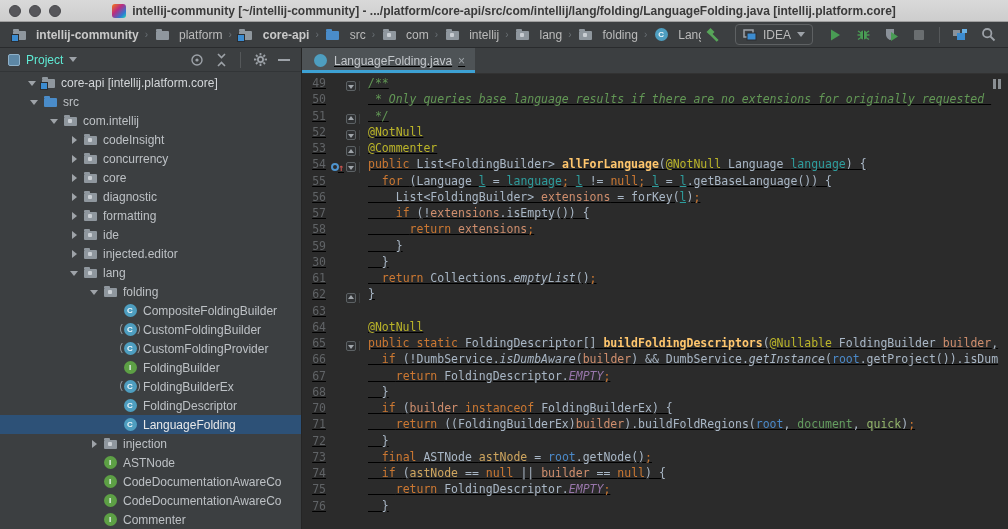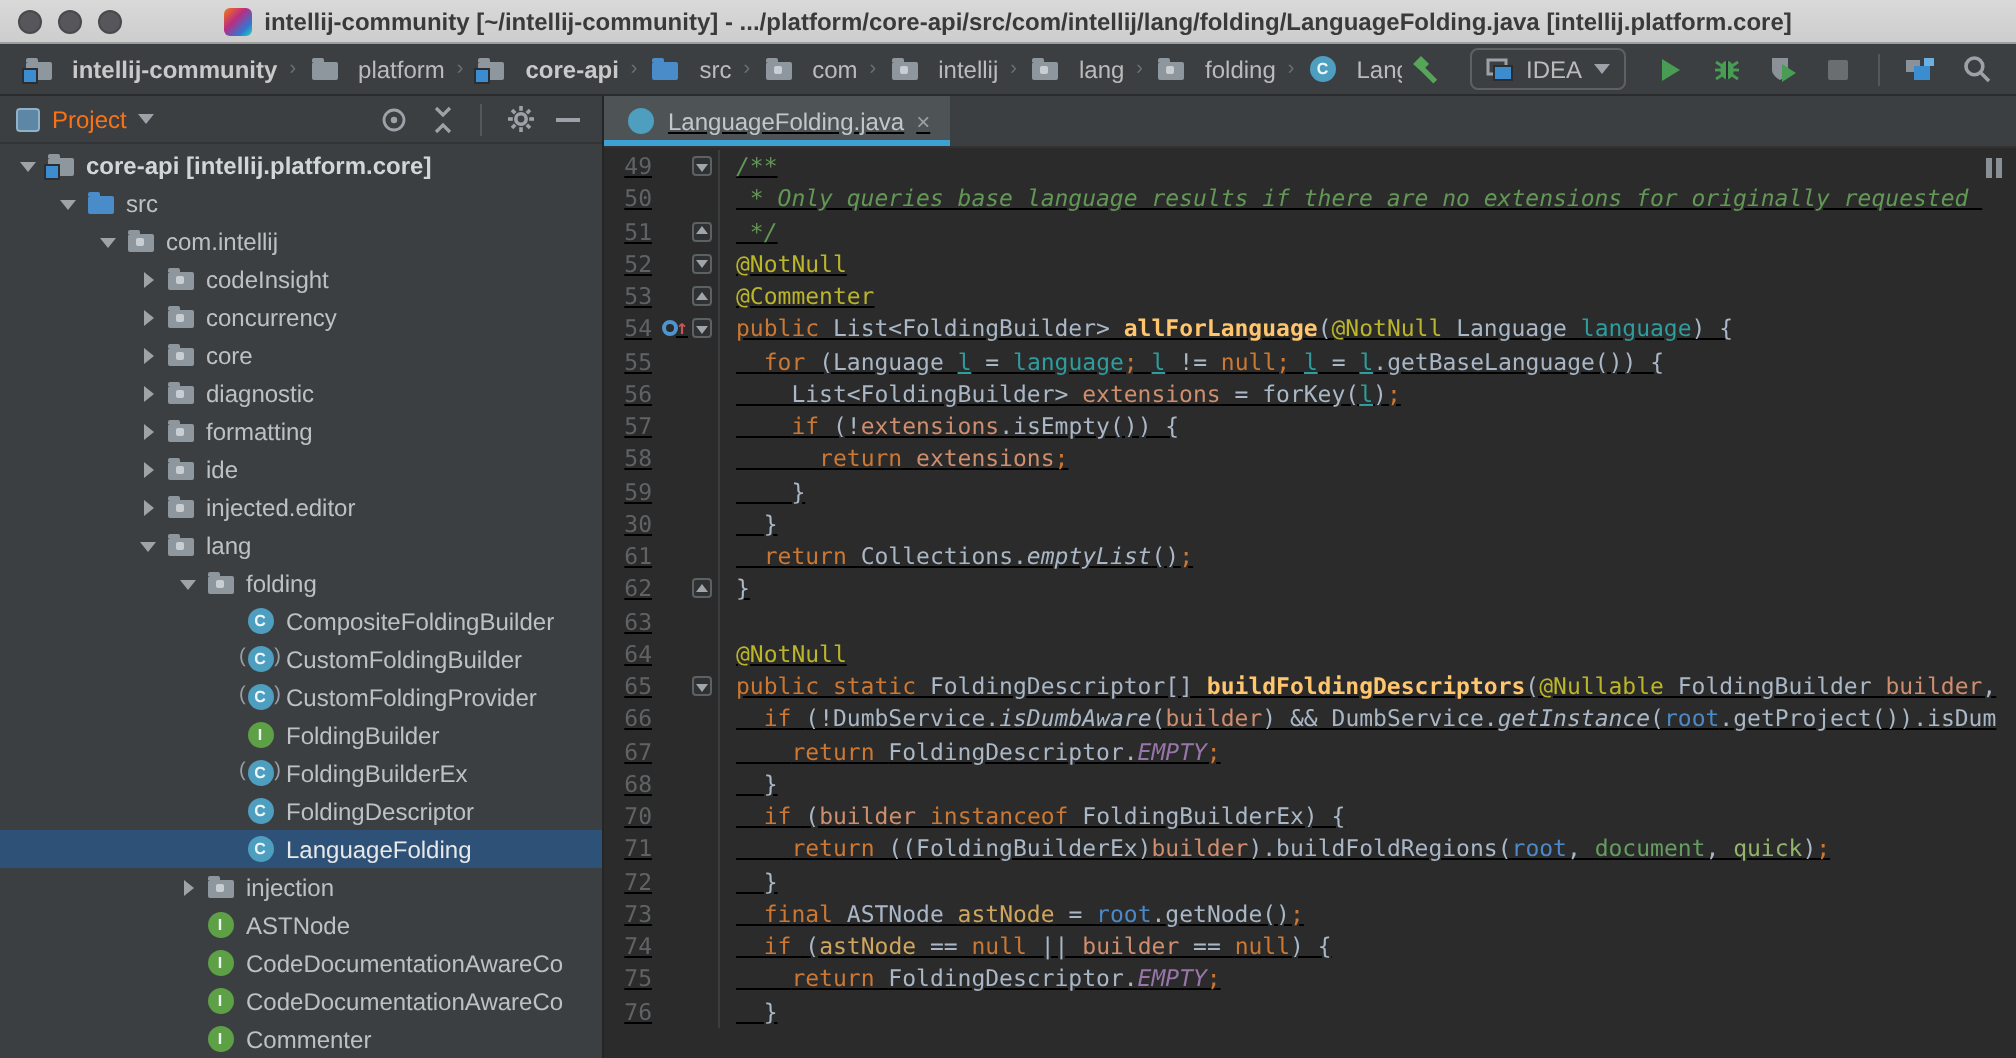--- a/index.html
+++ b/index.html
@@ -37,28 +37,28 @@
 
   
   .main { display:flex; height:481px; }
 
   
   .project { width:302px; background:#3c3f41; border-right:1px solid #252525;
              display:flex; flex-direction:column; flex:0 0 auto; }
   .phead { height:24px; display:flex; align-items:center; gap:6px; padding:0 8px;
            border-bottom:1px solid #323537; }
   .pw-icon { width:12px; height:12px; background:#5d87a5; border:1px solid #8fb1c9; border-radius:2px; }
-  .phead .ptitle { font-size:12px; color:#f97316; }
+  .phead .ptitle { font-size:12px; color:#5eead4; }
   .phead .spacer { flex:1; }
   .hicon { width:18px; height:18px; display:flex; align-items:center; justify-content:center; color:#9da2a8; }
   .tree { flex:1; overflow:hidden; padding-top:1px; }
   .trow { height:19px; display:flex; align-items:center; white-space:nowrap; font-size:12px;
           color:#bdc1c5; overflow:hidden; cursor:default; }
   .trow.selected { background:#2d5177; color:#e8e8e8; }
-  .trow.bold { font-weight:700; color:#d3d6d9; }
+  .trow.bold { font-weight:400; color:#d3d6d9;margin-left:18px; }
   .arrow { width:16px; flex:0 0 auto; display:flex; justify-content:center; align-items:center; }
   .arrow.down::before { content:""; border:4px solid transparent; border-top:5px solid #9ea3a8; margin-top:5px; }
   .arrow.right::before { content:""; border:4px solid transparent; border-left:5px solid #9ea3a8; margin-left:5px; }
   .ticon { width:16px; height:16px; flex:0 0 auto; margin-right:5px; display:flex;
            align-items:center; justify-content:center; position:relative; }
 
   
   .fold-shape { width:13px; height:9px; background:#8f979e; border-radius:1px; position:relative; margin-top:2px; }
   .fold-shape::before { content:""; position:absolute; top:-2px; left:0; width:6px; height:2px;
                         background:inherit; border-radius:1px 1px 0 0; }
@@ -82,21 +82,21 @@
   .editor { flex:1; display:flex; flex-direction:column; min-width:0; background:#2b2b2b;text-decoration:underline; }
   .tabbar { height:26px; background:#3c3f41; border-bottom:1px solid #323232; display:flex; align-items:stretch; }
   .tab { display:flex; align-items:center; gap:6px; padding:0 10px; background:#4e5356; position:relative; }
   .tab::after { content:""; position:absolute; left:0; right:0; bottom:0; height:3px; background:#3da1d4; }
   .tab .tlabel { font-size:12px; color:#c3c7cb; }
   .tab .tclose { color:#9aa0a5; font-size:12px; line-height:12px; }
   .codewrap { flex:1; position:relative; overflow:hidden;
               font-family:"DejaVu Sans Mono",monospace; font-size:11.5px; line-height:16.25px; padding-top:1px; }
   .pausebars { position:absolute; top:5px; right:7px; display:flex; gap:2px; }
   .pausebars span { width:3px; height:10px; background:#8a8f93; }
-  .cl { height:16.25px; display:flex; white-space:pre; overflow:hidden; }
+  .cl { height:16.25px; display:flex; white-space:pre; overflow:hidden;align-items:flex-end; }
   .gnum { width:28px; flex:0 0 auto; text-align:right; color:#606366; padding-right:4px; }
   .gic { width:30px; flex:0 0 auto; display:flex; align-items:center; justify-content:flex-end;
          gap:2px; padding-right:3px; border-right:1px solid #3b3e40; }
   .ctext { padding-left:8px; }
   .foldm { width:10px; height:10px; border:1px solid #5c6164; border-radius:2px; background:#2f3133;
            display:flex; align-items:center; justify-content:center; flex:0 0 auto; }
   .foldm.down::before { content:""; border:3px solid transparent; border-top:4px solid #a0a5aa; margin-top:4px; }
   .foldm.up::before { content:""; border:3px solid transparent; border-bottom:4px solid #a0a5aa; margin-bottom:4px; }
   .ovmark { display:flex; align-items:center; gap:0; }
   .ovmark .donut { width:8px; height:8px; border:2px solid #4e94ce; border-radius:50%; }

